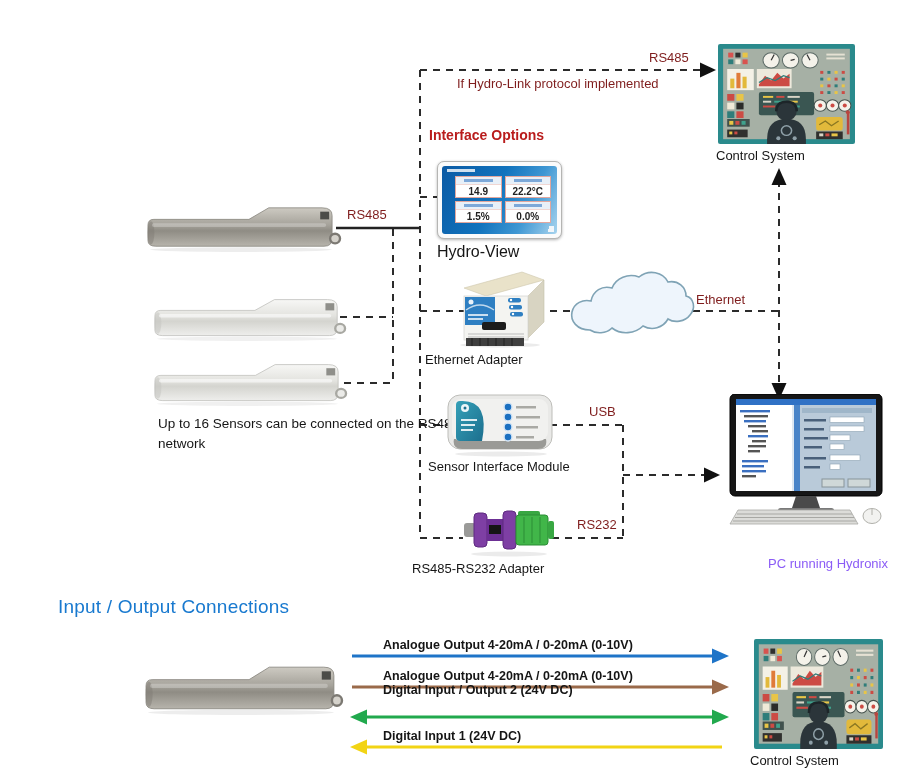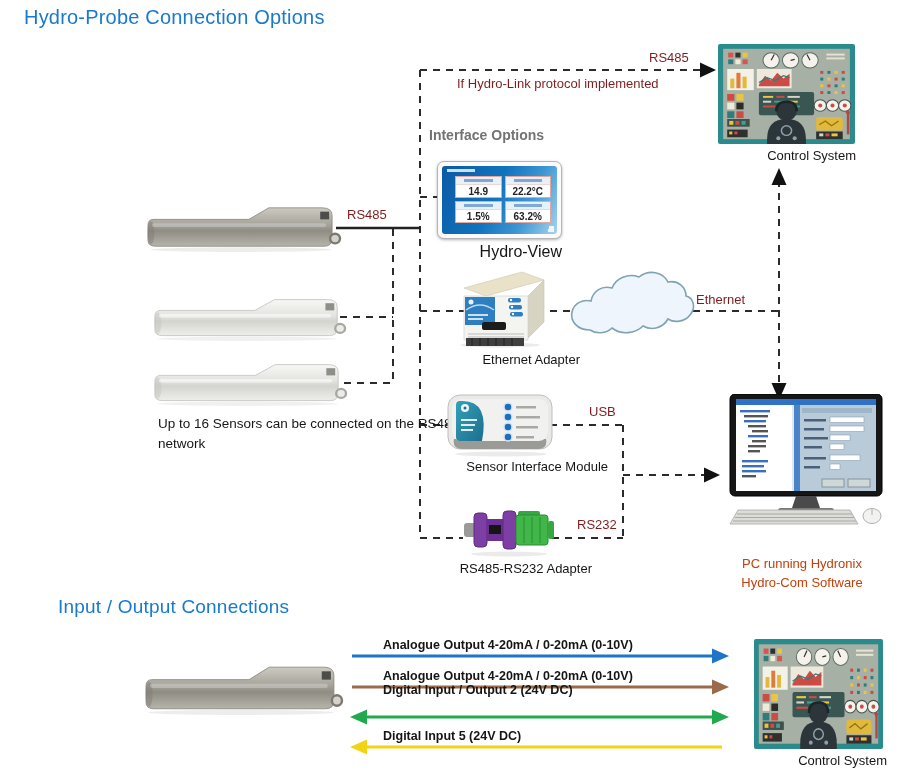--- a/index.html
+++ b/index.html
@@ -2,23 +2,23 @@
 <html><head>
 <meta charset="utf-8">
 <style>
   html,body{margin:0;padding:0;background:#fff;}
   #canvas{position:relative;width:900px;height:778px;background:#ffffff;overflow:hidden;
           font-family:"Liberation Sans",sans-serif;color:#1c1c1c;}
   .abs{position:absolute;}
   .heading{color:#1879cf;font-size:20px;letter-spacing:.2px;}
   .heading2{color:#1879cf;font-size:19px;letter-spacing:.2px;margin-left:36px;}
   .lbl{font-size:13px;color:#7f1d1d;white-space:nowrap;}
-  .lbl-b{font-size:14px;font-weight:bold;color:#737373;white-space:nowrap;}
-  .cap{font-size:13px;color:#161616;text-align:right;white-space:nowrap;}
-  .cap2{font-size:13px;color:#c2410c;text-align:center;line-height:1.45;}
+  .lbl-b{font-size:14px;font-weight:bold;color:#b91c1c;white-space:nowrap;}
+  .cap{font-size:13px;color:#161616;text-align:left;white-space:nowrap;}
+  .cap2{font-size:13px;color:#8b5cf6;text-align:right;line-height:1.45;}
   .note{font-size:13.5px;color:#161616;line-height:1.5;}
   .arrow-lbl{font-size:12.5px;font-weight:bold;color:#151515;white-space:nowrap;}
   svg{display:block;}
   
   .hv{background:#fbfbfb;border:1px solid #b5b5b3;border-radius:7px;
       box-shadow:0 1px 3px rgba(0,0,0,.3);padding:4px;box-sizing:border-box;}
   .hv-screen{position:relative;height:100%;border-radius:3px;overflow:hidden;
       background:linear-gradient(115deg,#0b5aa4 0%,#1173bd 45%,#3f97d3 72%,#a8d4ee 100%);}
   .hv-topbar{position:absolute;top:3px;left:5px;width:28px;height:3px;background:rgba(255,255,255,.8);}
   .hv-grid{position:absolute;top:10px;left:13px;right:6px;bottom:11px;
@@ -208,21 +208,20 @@
       <line x1="365" y1="717" x2="713" y2="717" stroke="#21a94d"></line>
       <line x1="365" y1="747" x2="722" y2="747" stroke="#f2d414"></line>
     </g>
     <polygon points="712,648.5 729,656 712,663.5" fill="#1e74c8"></polygon>
     <polygon points="712,679.5 729,687 712,694.5" fill="#9a6a4a"></polygon>
     <polygon points="712,709.5 729,717 712,724.5" fill="#21a94d"></polygon>
     <polygon points="367,709.5 350,717 367,724.5" fill="#21a94d"></polygon>
     <polygon points="367,739.5 350,747 367,754.5" fill="#f2d414"></polygon>
   </svg>
 
-  <div class="abs heading" style="left:24px;top:6px">Hydro-Probe Connection Options</div>
   <div class="abs heading2" style="left:22px;top:596px">Input / Output Connections</div>
 
   <div class="abs lbl" style="left:347px;top:207px">RS485</div>
   <div class="abs lbl" style="left:649px;top:50px">RS485</div>
   <div class="abs lbl" style="left:457px;top:76px">If Hydro-Link protocol implemented</div>
   <div class="abs lbl-b" style="left:429px;top:127px">Interface Options</div>
   <div class="abs lbl" style="left:696px;top:292px">Ethernet</div>
   <div class="abs lbl" style="left:589px;top:404px">USB</div>
   <div class="abs lbl" style="left:577px;top:517px">RS232</div>
 
@@ -253,21 +252,21 @@
         <div class="hv-cell">
             <div class="hv-cell-hd"></div>
             <div class="hv-val">22.2°C</div>
           </div>
         <div class="hv-cell">
             <div class="hv-cell-hd"></div>
             <div class="hv-val">1.5%</div>
           </div>
         <div class="hv-cell">
             <div class="hv-cell-hd"></div>
-            <div class="hv-val">63.2%</div>
+            <div class="hv-val">0.0%</div>
           </div>
       </div>
       <div class="hv-logo"></div>
     </div>
   </div>
   <div class="abs cap" style="left:437px;top:243px;width:125px;font-size:16px">Hydro-View</div>
 
   <svg class="abs" style="left:452px;top:266px" width="97" height="82" viewBox="0 0 97 82">
     <ellipse cx="48" cy="79" rx="40" ry="2.5" fill="#000" opacity=".08"></ellipse>
     <polygon points="12,22 70,6 92,14 34,30" fill="#e9e2c9" stroke="#cfc8ae" stroke-width=".6"></polygon>
@@ -394,30 +393,29 @@
     <g stroke="#a8a8a4" stroke-width="1">
         <line x1="15" y1="120" x2="130" y2="120"></line>
         <line x1="13" y1="123.5" x2="132" y2="123.5"></line>
         <line x1="11" y1="127" x2="134" y2="127"></line>
       </g>
     <ellipse cx="150" cy="122" rx="9" ry="7.5" fill="#f2f2f0" stroke="#b0b0aa"></ellipse>
     <line x1="150" y1="115" x2="150" y2="121" stroke="#b0b0aa" stroke-width="1"></line>
   </svg>
   <div class="abs cap2" style="left:716px;top:555px;width:172px">
     <div>PC running Hydronix</div>
-    <div>Hydro-Com Software</div>
   </div>
 
   <svg class="abs" style="left:142px;top:663px" width="202" height="52" viewBox="0 0 200 50" preserveAspectRatio="none">
       <use href="#sym-sensor-metal"></use>
     </svg>
 
   <div class="abs arrow-lbl" style="left:383px;top:638px">Analogue Output 4-20mA / 0-20mA (0-10V)</div>
   <div class="abs arrow-lbl" style="left:383px;top:669px">Analogue Output  4-20mA / 0-20mA (0-10V)</div>
   <div class="abs arrow-lbl" style="left:383px;top:683px">Digital Input / Output 2 (24V DC)</div>
-  <div class="abs arrow-lbl" style="left:383px;top:729px">Digital Input 5 (24V DC)</div>
+  <div class="abs arrow-lbl" style="left:383px;top:729px">Digital Input 1 (24V DC)</div>
 
   <svg class="abs" style="left:754px;top:639px" width="129" height="110" viewBox="0 0 134 104" preserveAspectRatio="none">
       <use href="#sym-ctrl"></use>
     </svg>
   <div class="abs cap" style="left:750px;top:753px;width:137px">Control System</div>
 
 </div>
 
 </body></html>

